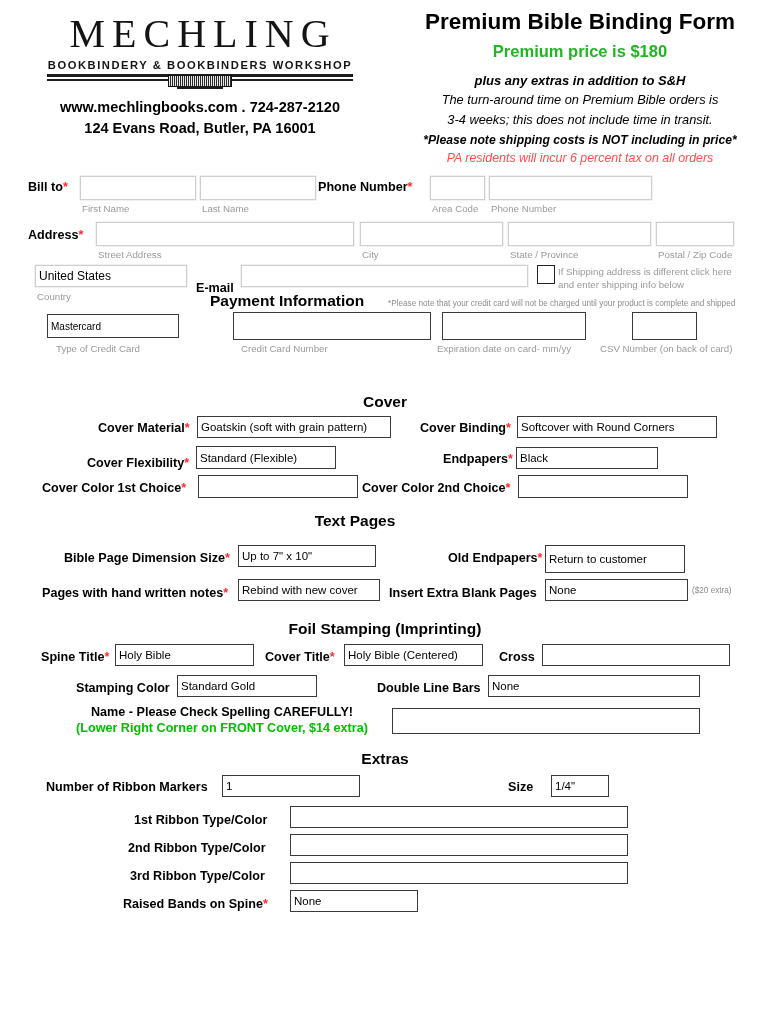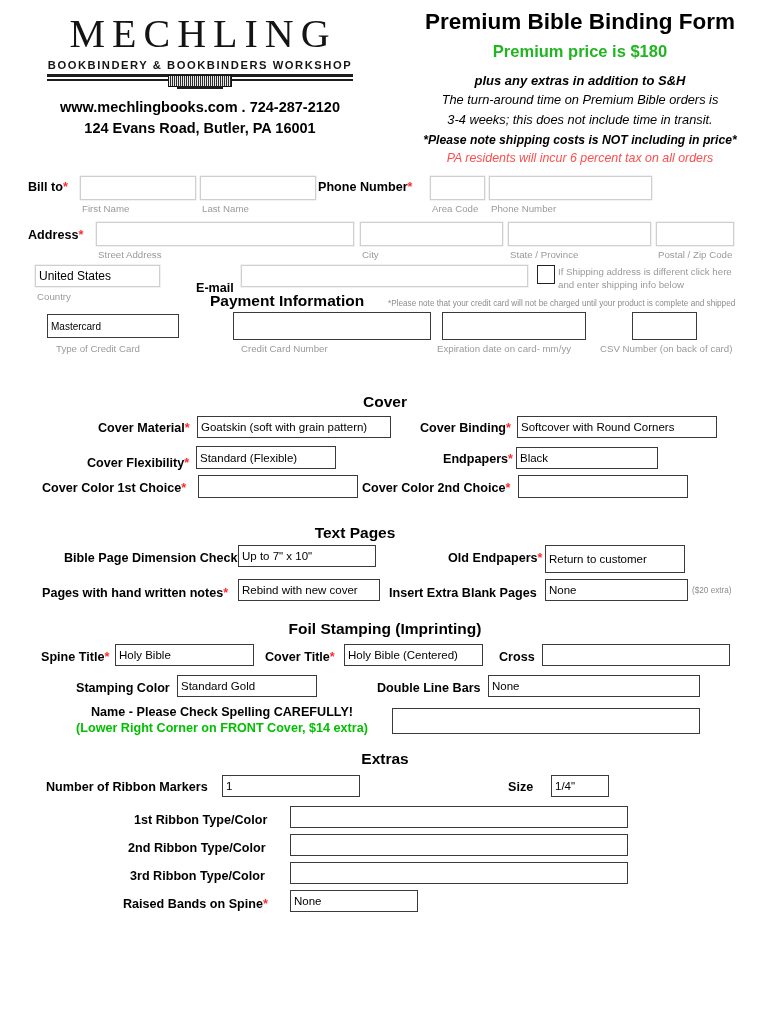--- a/index.html
+++ b/index.html
@@ -113,21 +113,21 @@
   <div class="abs lab" style="left:28px;top:228px;"><span>Address</span><span class="req">*</span></div>
   <div class="abs fbox light" style="left:96px;top:222px;width:258px;height:24px;"></div>
   <div class="abs sublab" style="left:98px;top:250px;">Street Address</div>
   <div class="abs fbox light" style="left:360px;top:222px;width:143px;height:24px;"></div>
   <div class="abs sublab" style="left:362px;top:250px;">City</div>
   <div class="abs fbox light" style="left:508px;top:222px;width:143px;height:24px;"></div>
   <div class="abs sublab" style="left:510px;top:250px;">State / Province</div>
   <div class="abs fbox light" style="left:656px;top:222px;width:78px;height:24px;"></div>
   <div class="abs sublab" style="left:658px;top:250px;">Postal / Zip Code</div>
 
-  <div class="abs fbox light" style="left:35px;top:265px;width:125px;height:22px;font-size:12px;">United States</div>
+  <div class="abs fbox light" style="left:35px;top:265px;width:152px;height:22px;font-size:12px;">United States</div>
   <div class="abs sublab" style="left:37px;top:292px;">Country</div>
 
   <div class="abs lab" style="left:196px;top:269px;margin-top:12px;">E-mail</div>
   <div class="abs fbox light" style="left:241px;top:265px;width:287px;height:22px;"></div>
 
   <div class="abs" style="left:537px;top:265px;width:16px;height:17px;border:1.6px solid #222;background:#fff;"></div>
   <div class="abs sublab" style="left:558px;top:265px;width:206px;line-height:1.35;">
     <div>If Shipping address is different click here</div>
     <div>and enter shipping info below</div>
   </div>
@@ -157,23 +157,23 @@
   <div class="abs lab" style="left:87px;top:456px;"><span>Cover Flexibility</span><span class="req">*</span></div>
   <div class="abs fbox dark" style="left:196px;top:446px;width:140px;height:23px;">Standard (Flexible)</div>
   <div class="abs lab" style="left:443px;top:452px;"><span>Endpapers</span><span class="req">*</span></div>
   <div class="abs fbox dark" style="left:516px;top:447px;width:142px;height:22px;">Black</div>
 
   <div class="abs lab" style="left:42px;top:481px;"><span>Cover Color 1st Choice</span><span class="req">*</span></div>
   <div class="abs fbox dark" style="left:198px;top:475px;width:160px;height:23px;"></div>
   <div class="abs lab" style="left:362px;top:481px;"><span>Cover Color 2nd Choice</span><span class="req">*</span></div>
   <div class="abs fbox dark" style="left:518px;top:475px;width:170px;height:23px;"></div>
 
-  <div class="abs sect" style="left:0;top:524px;width:710px;">Text Pages</div>
-
-  <div class="abs lab" style="left:64px;top:551px;"><span>Bible Page Dimension Check</span><span class="req">*</span></div>
+  <div class="abs sect" style="left:0;top:512px;width:710px;">Text Pages</div>
+
+  <div class="abs lab" style="left:64px;top:551px;"><span>Bible Page Dimension Size</span><span class="req">*</span></div>
   <div class="abs fbox dark" style="left:238px;top:545px;width:138px;height:22px;">Up to 7" x 10"</div>
   <div class="abs lab" style="left:448px;top:551px;"><span>Old Endpapers</span><span class="req">*</span></div>
   <div class="abs fbox dark" style="left:545px;top:545px;width:140px;height:28px;">Return to customer</div>
 
   <div class="abs lab" style="left:42px;top:586px;"><span>Pages with hand written notes</span><span class="req">*</span></div>
   <div class="abs fbox dark" style="left:238px;top:579px;width:142px;height:22px;">Rebind with new cover</div>
   <div class="abs lab" style="left:389px;top:586px;">Insert Extra Blank Pages</div>
   <div class="abs fbox dark" style="left:545px;top:579px;width:143px;height:22px;">None</div>
   <div class="abs tiny" style="left:692px;top:586px;">($20 extra)</div>
 

